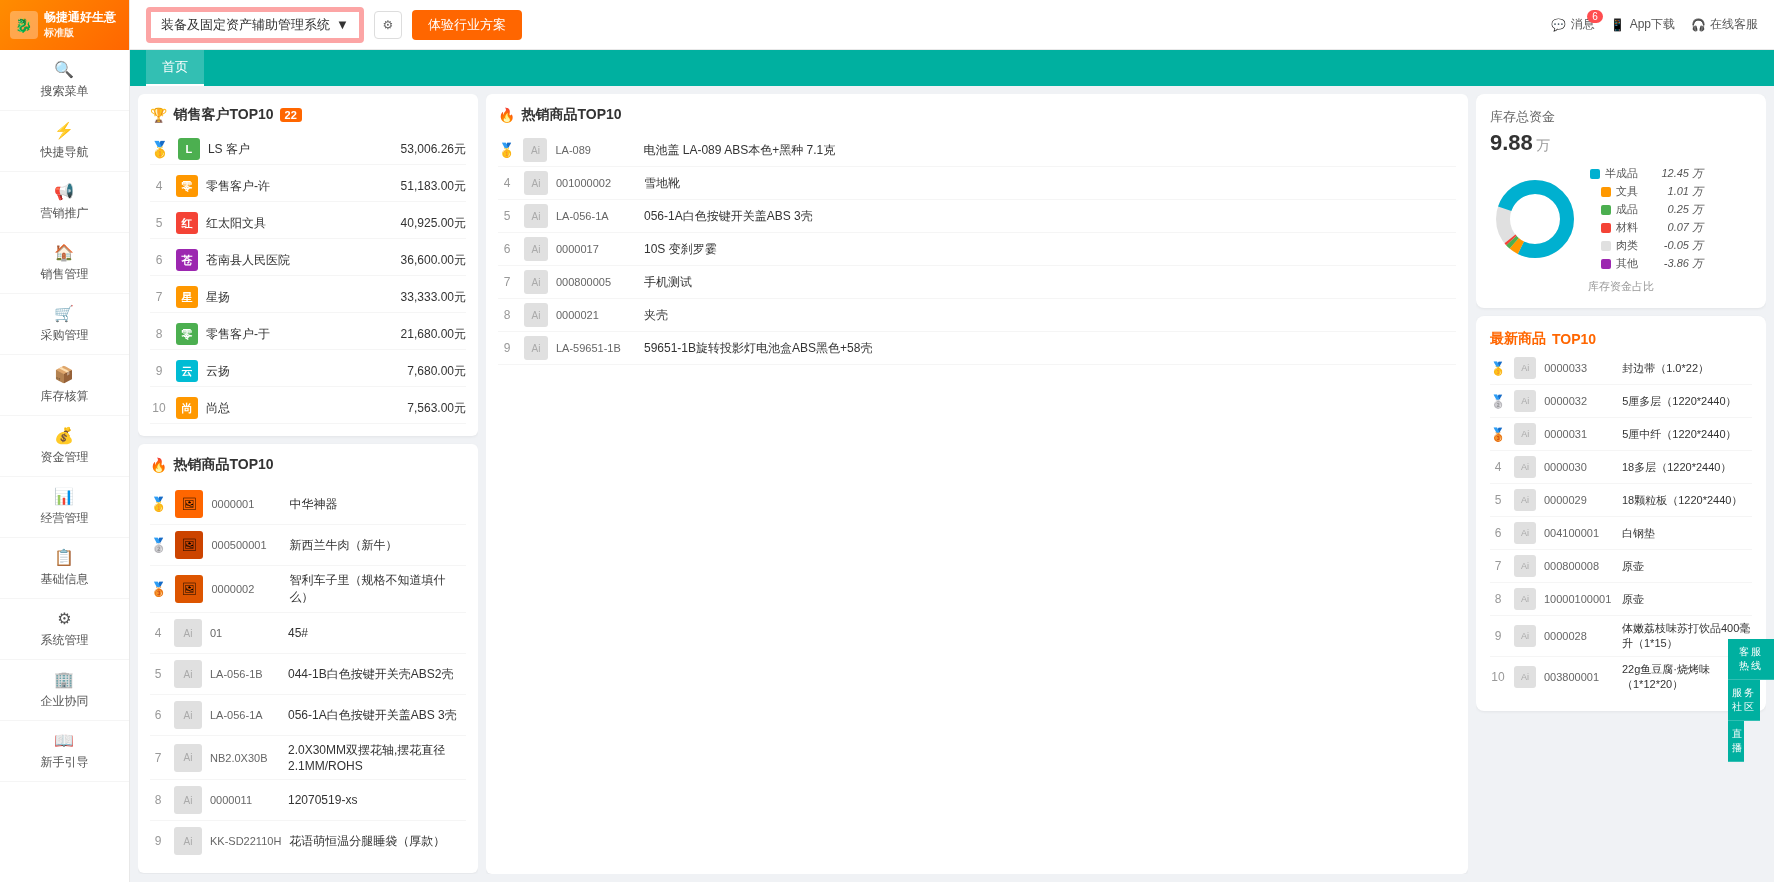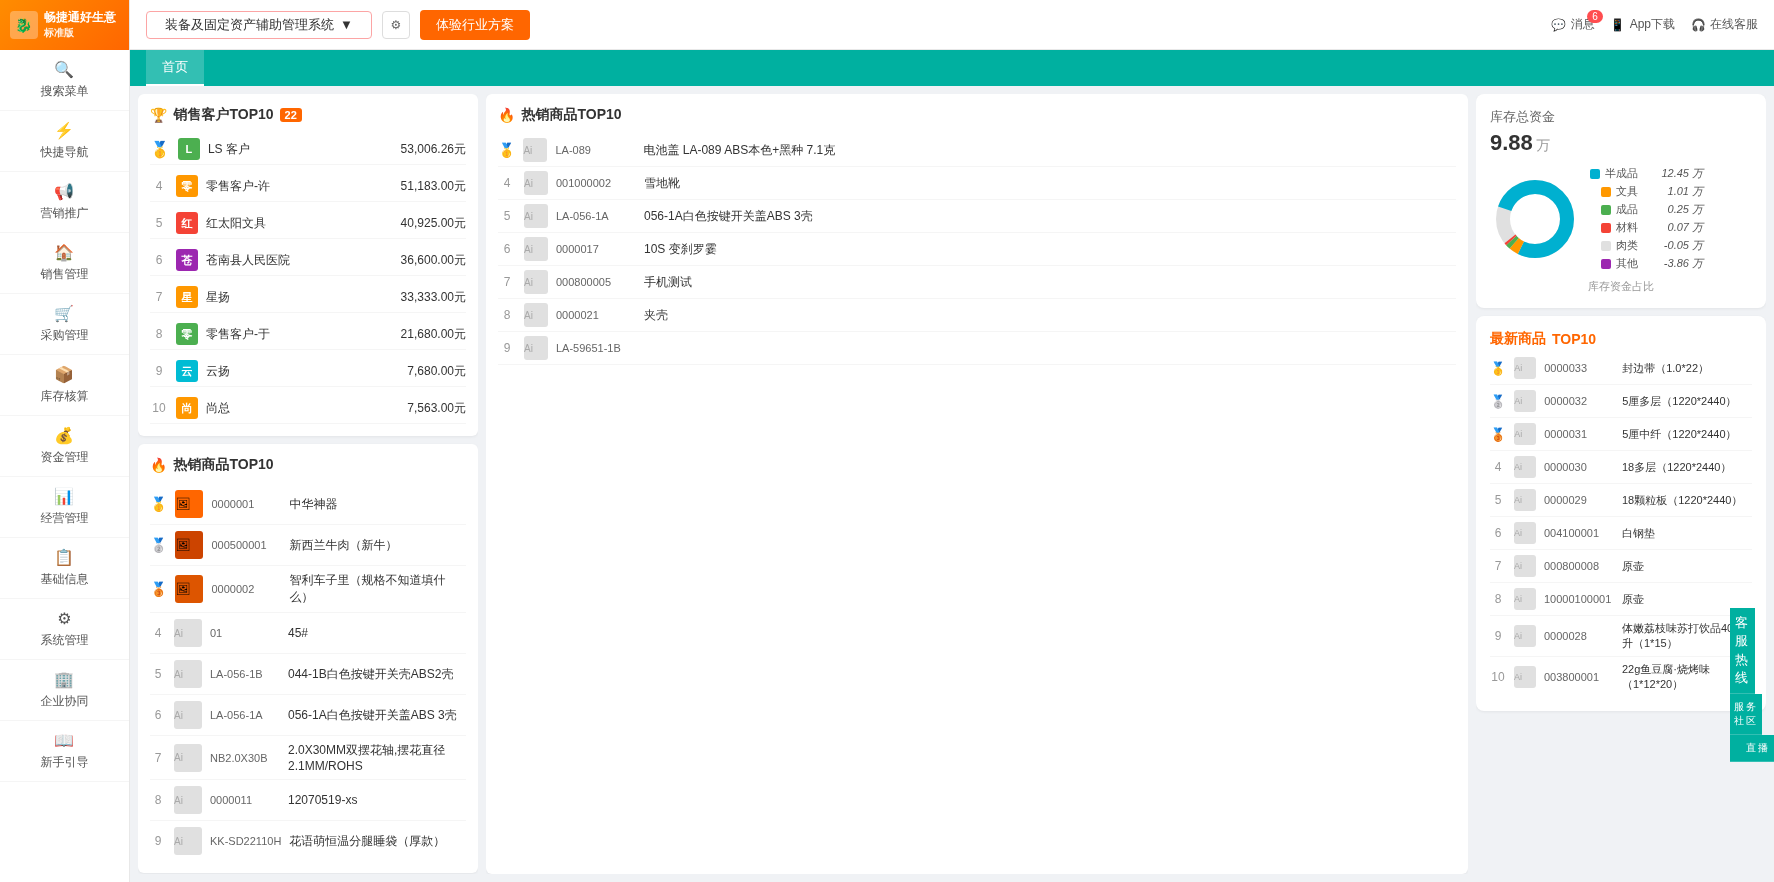--- a/index.html
+++ b/index.html
@@ -52,21 +52,21 @@
       background: #fff;
       height: 50px;
       display: flex;
       align-items: center;
       padding: 0 16px;
       border-bottom: 1px solid #e8e8e8;
       gap: 10px;
     }
     .topbar-selector {
       display: flex; align-items: center; gap: 6px; font-size: 13px; color: #333;
-      border: 1px solid #fca5a5; border-radius: 4px; padding: 4px 18px; cursor: pointer;
+      border: 5px solid #fca5a5; border-radius: 4px; padding: 4px 10px; cursor: pointer;
     }
     .topbar-gear {
       width: 28px; height: 28px; border: 1px solid #ddd; border-radius: 4px;
       display: flex; align-items: center; justify-content: center; cursor: pointer; color: #666;
     }
     .topbar-trial {
       background: #ff6600; color: white; border: none; border-radius: 4px;
       padding: 6px 16px; font-size: 13px; cursor: pointer;
     }
     .topbar-right {
@@ -116,21 +116,21 @@
 
     
     .hot-section { display: flex; flex-direction: column; gap: 0; }
     .hot-item {
       display: flex; align-items: center; gap: 8px; padding: 6px 0;
       border-bottom: 1px solid #f5f5f5;
     }
     .hot-item:last-child { border-bottom: none; }
     .hot-thumb {
       width: 28px; height: 28px; background: #e0e0e0; border-radius: 3px;
-      display: flex; align-items: center; justify-content: flex-start; overflow: hidden; flex-shrink: 0;
+      display: flex; align-items: center; justify-content: center; overflow: hidden; flex-shrink: 0;
     }
     .hot-code { color: #666; font-size: 11px; min-width: 70px; }
     .hot-name { color: #333; font-size: 12px; flex: 1; }
 
     
     .stock-card {
       background: white; border-radius: 8px; padding: 14px; box-shadow: 0 1px 3px rgba(0,0,0,0.06);
     }
     .stock-title { font-size: 13px; color: #666; margin-bottom: 4px; }
 
@@ -456,20 +456,21 @@
     </div>
     <span class="hot-code" style="min-width:80px;">0000021</span>
     <span class="hot-name">夹壳</span>
   </div>
             <div class="rank-item">
     <span style="color:#999;font-size:12px;width:18px;display:inline-block;text-align:center;">9</span>
     <div class="hot-thumb" style="background:#e0e0e0;width:24px;height:24px;">
       <span style="font-size:10px;color:#aaa;">Ai</span>
     </div>
     <span class="hot-code" style="min-width:80px;">LA-59651-1B</span>
+    <span class="hot-name">59651-1B旋转投影灯电池盒ABS黑色+58壳</span>
   </div>
           </div>
       </div>
     </div>
 
     <div class="col-right">
 
       <div class="stock-card">
         <div class="stock-title">库存总资金</div>
         <div style="margin-bottom:10px;">
@@ -612,16 +613,16 @@
     <span style="color:#333;font-size:11px;flex:1;">22g鱼豆腐·烧烤味（1*12*20）</span>
   </div>
           </div>
       </div>
 
     </div>
   </div>
 </div>
 
 <div class="float-support">
-  <div class="float-btn" style="writing-mode:horizontal-tb; padding:6px 4px; font-size:13px; line-height:1.4; width:25px; text-align:center;">客服<br>热线</div>
+  <div class="float-btn" style="writing-mode:horizontal-tb; padding:6px 4px; font-size:10px; line-height:1.4; width:46px; text-align:center;">客服<br>热线</div>
   <div class="float-btn" style="writing-mode:horizontal-tb; padding:6px 4px; font-size:10px; line-height:1.4; width:32px; text-align:right;">服务<br>社区</div>
-  <div class="float-btn" style="writing-mode:horizontal-tb; padding:6px 4px; font-size:10px; line-height:1.4; width:44px; text-align:right;">直播</div>
+  <div class="float-btn" style="writing-mode:horizontal-tb; padding:6px 4px; font-size:10px; line-height:1.4; width:16px; text-align:left;">直播</div>
 </div>
 
 </body></html>

